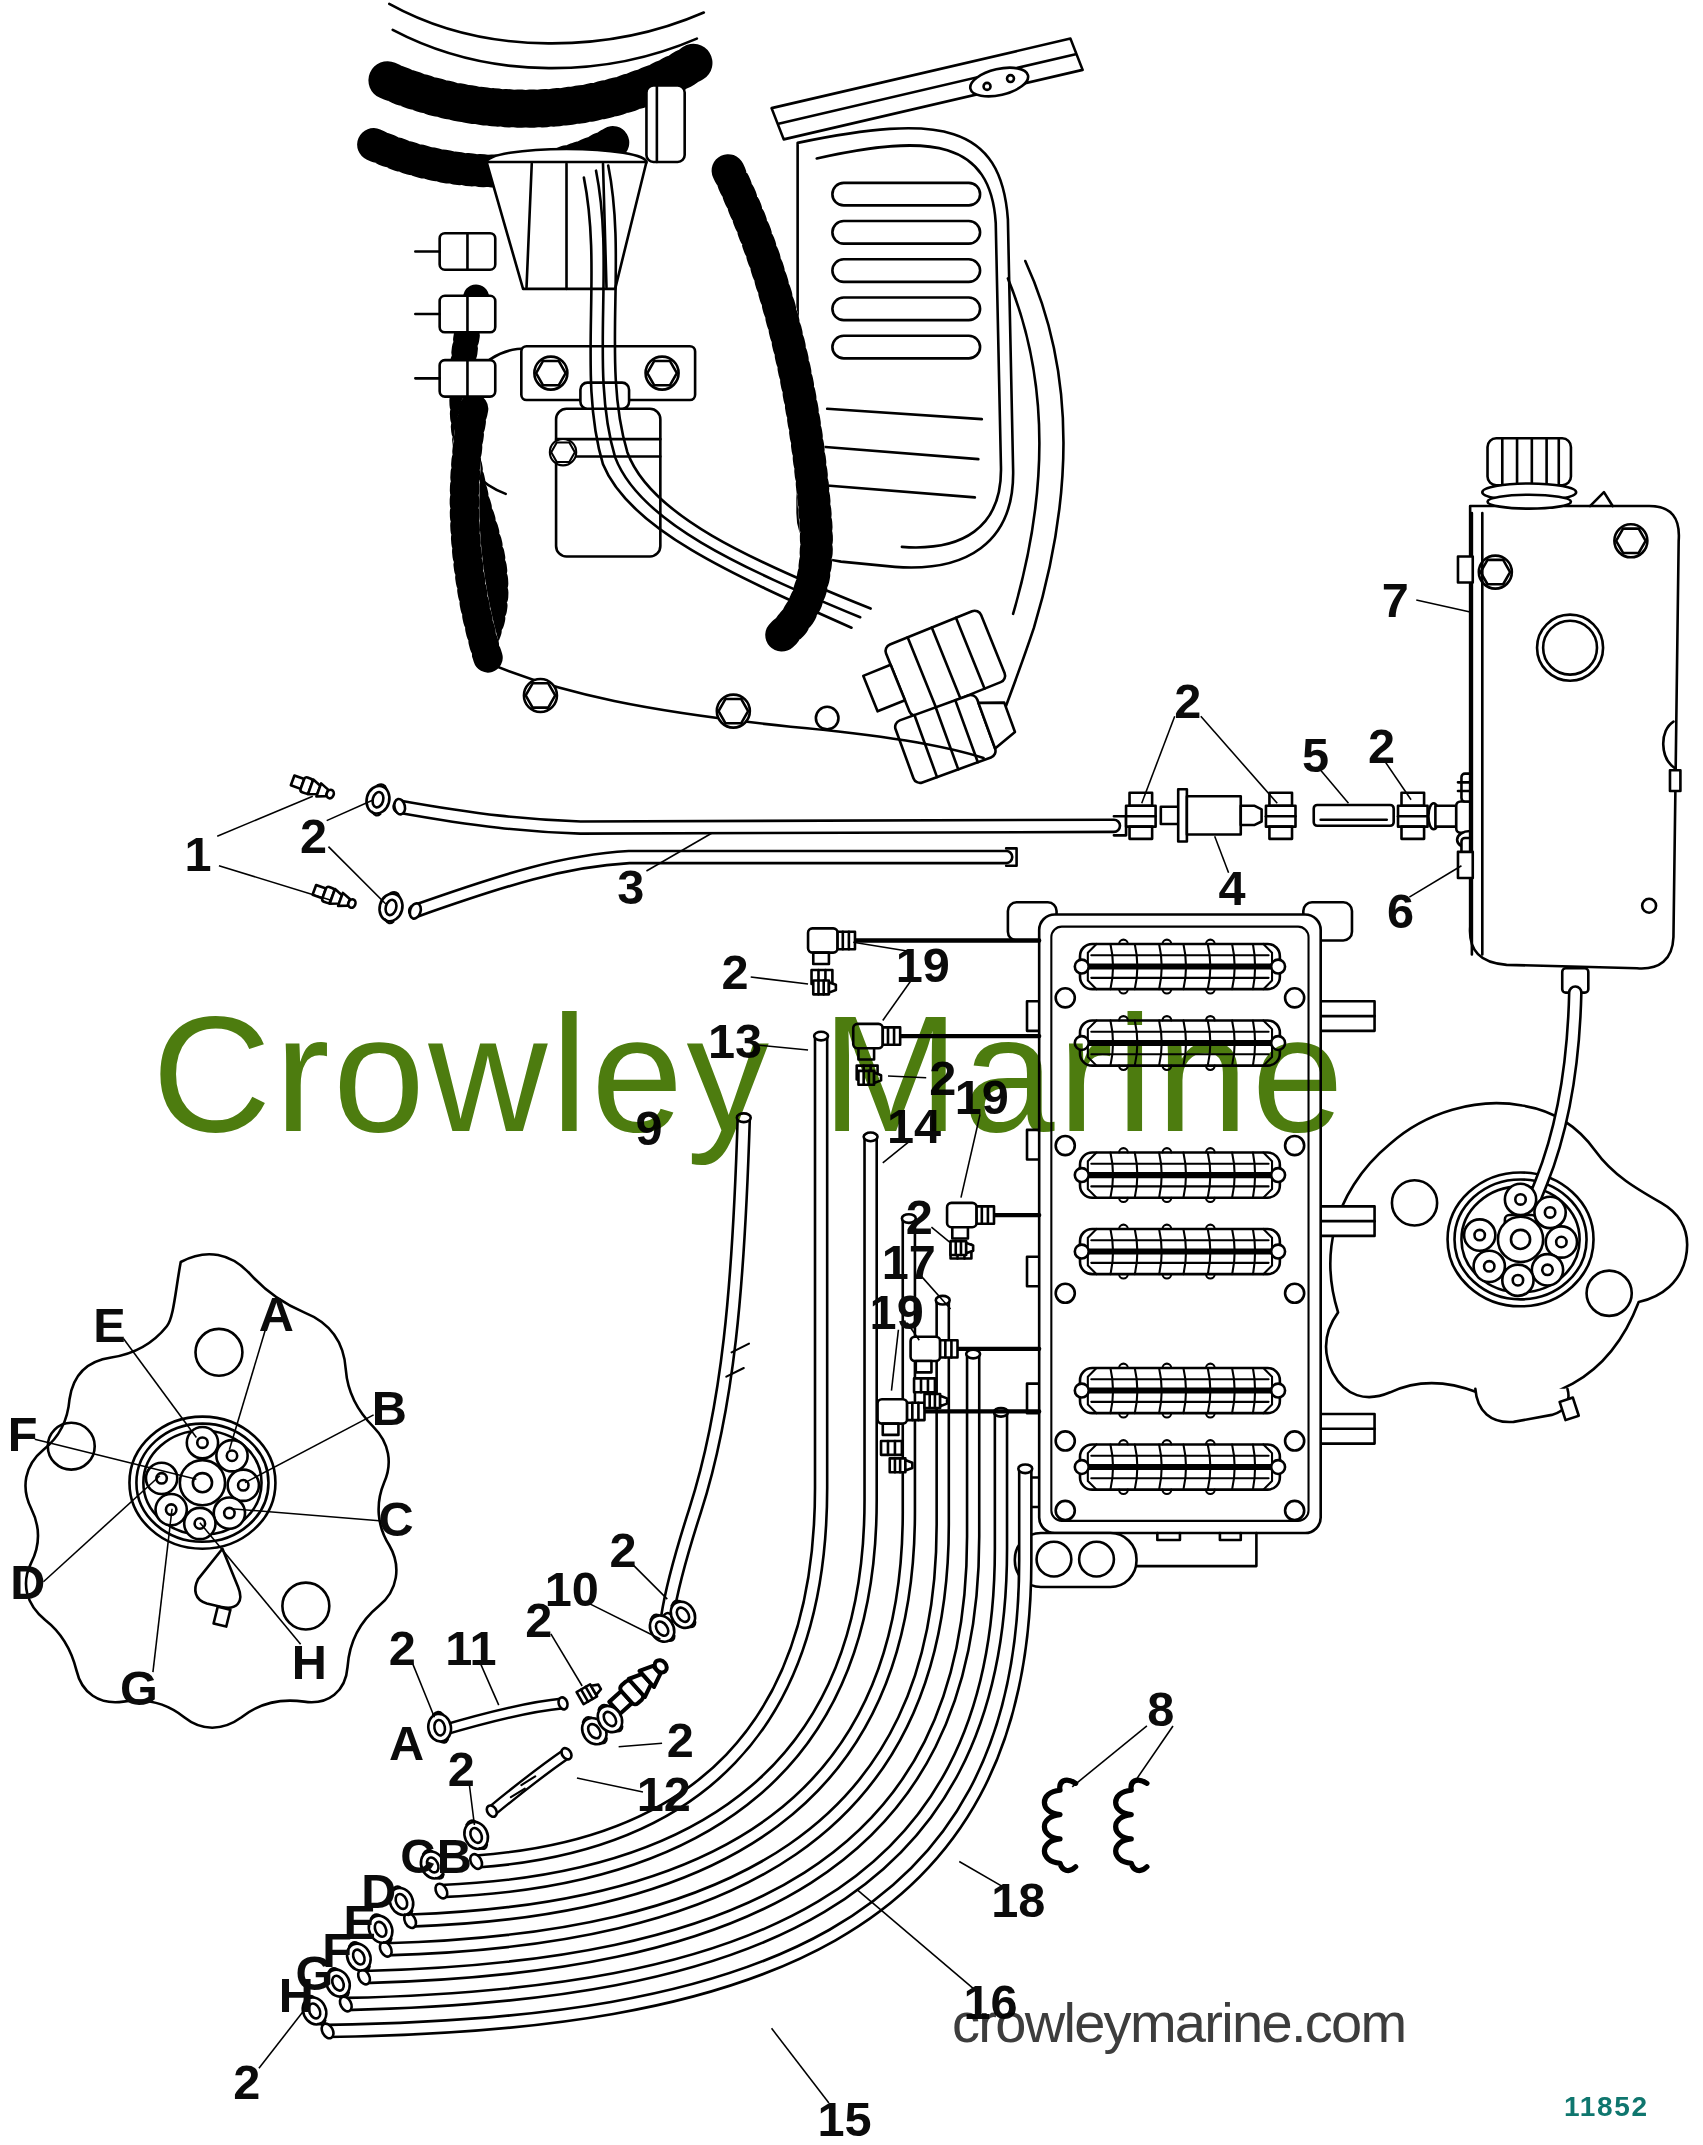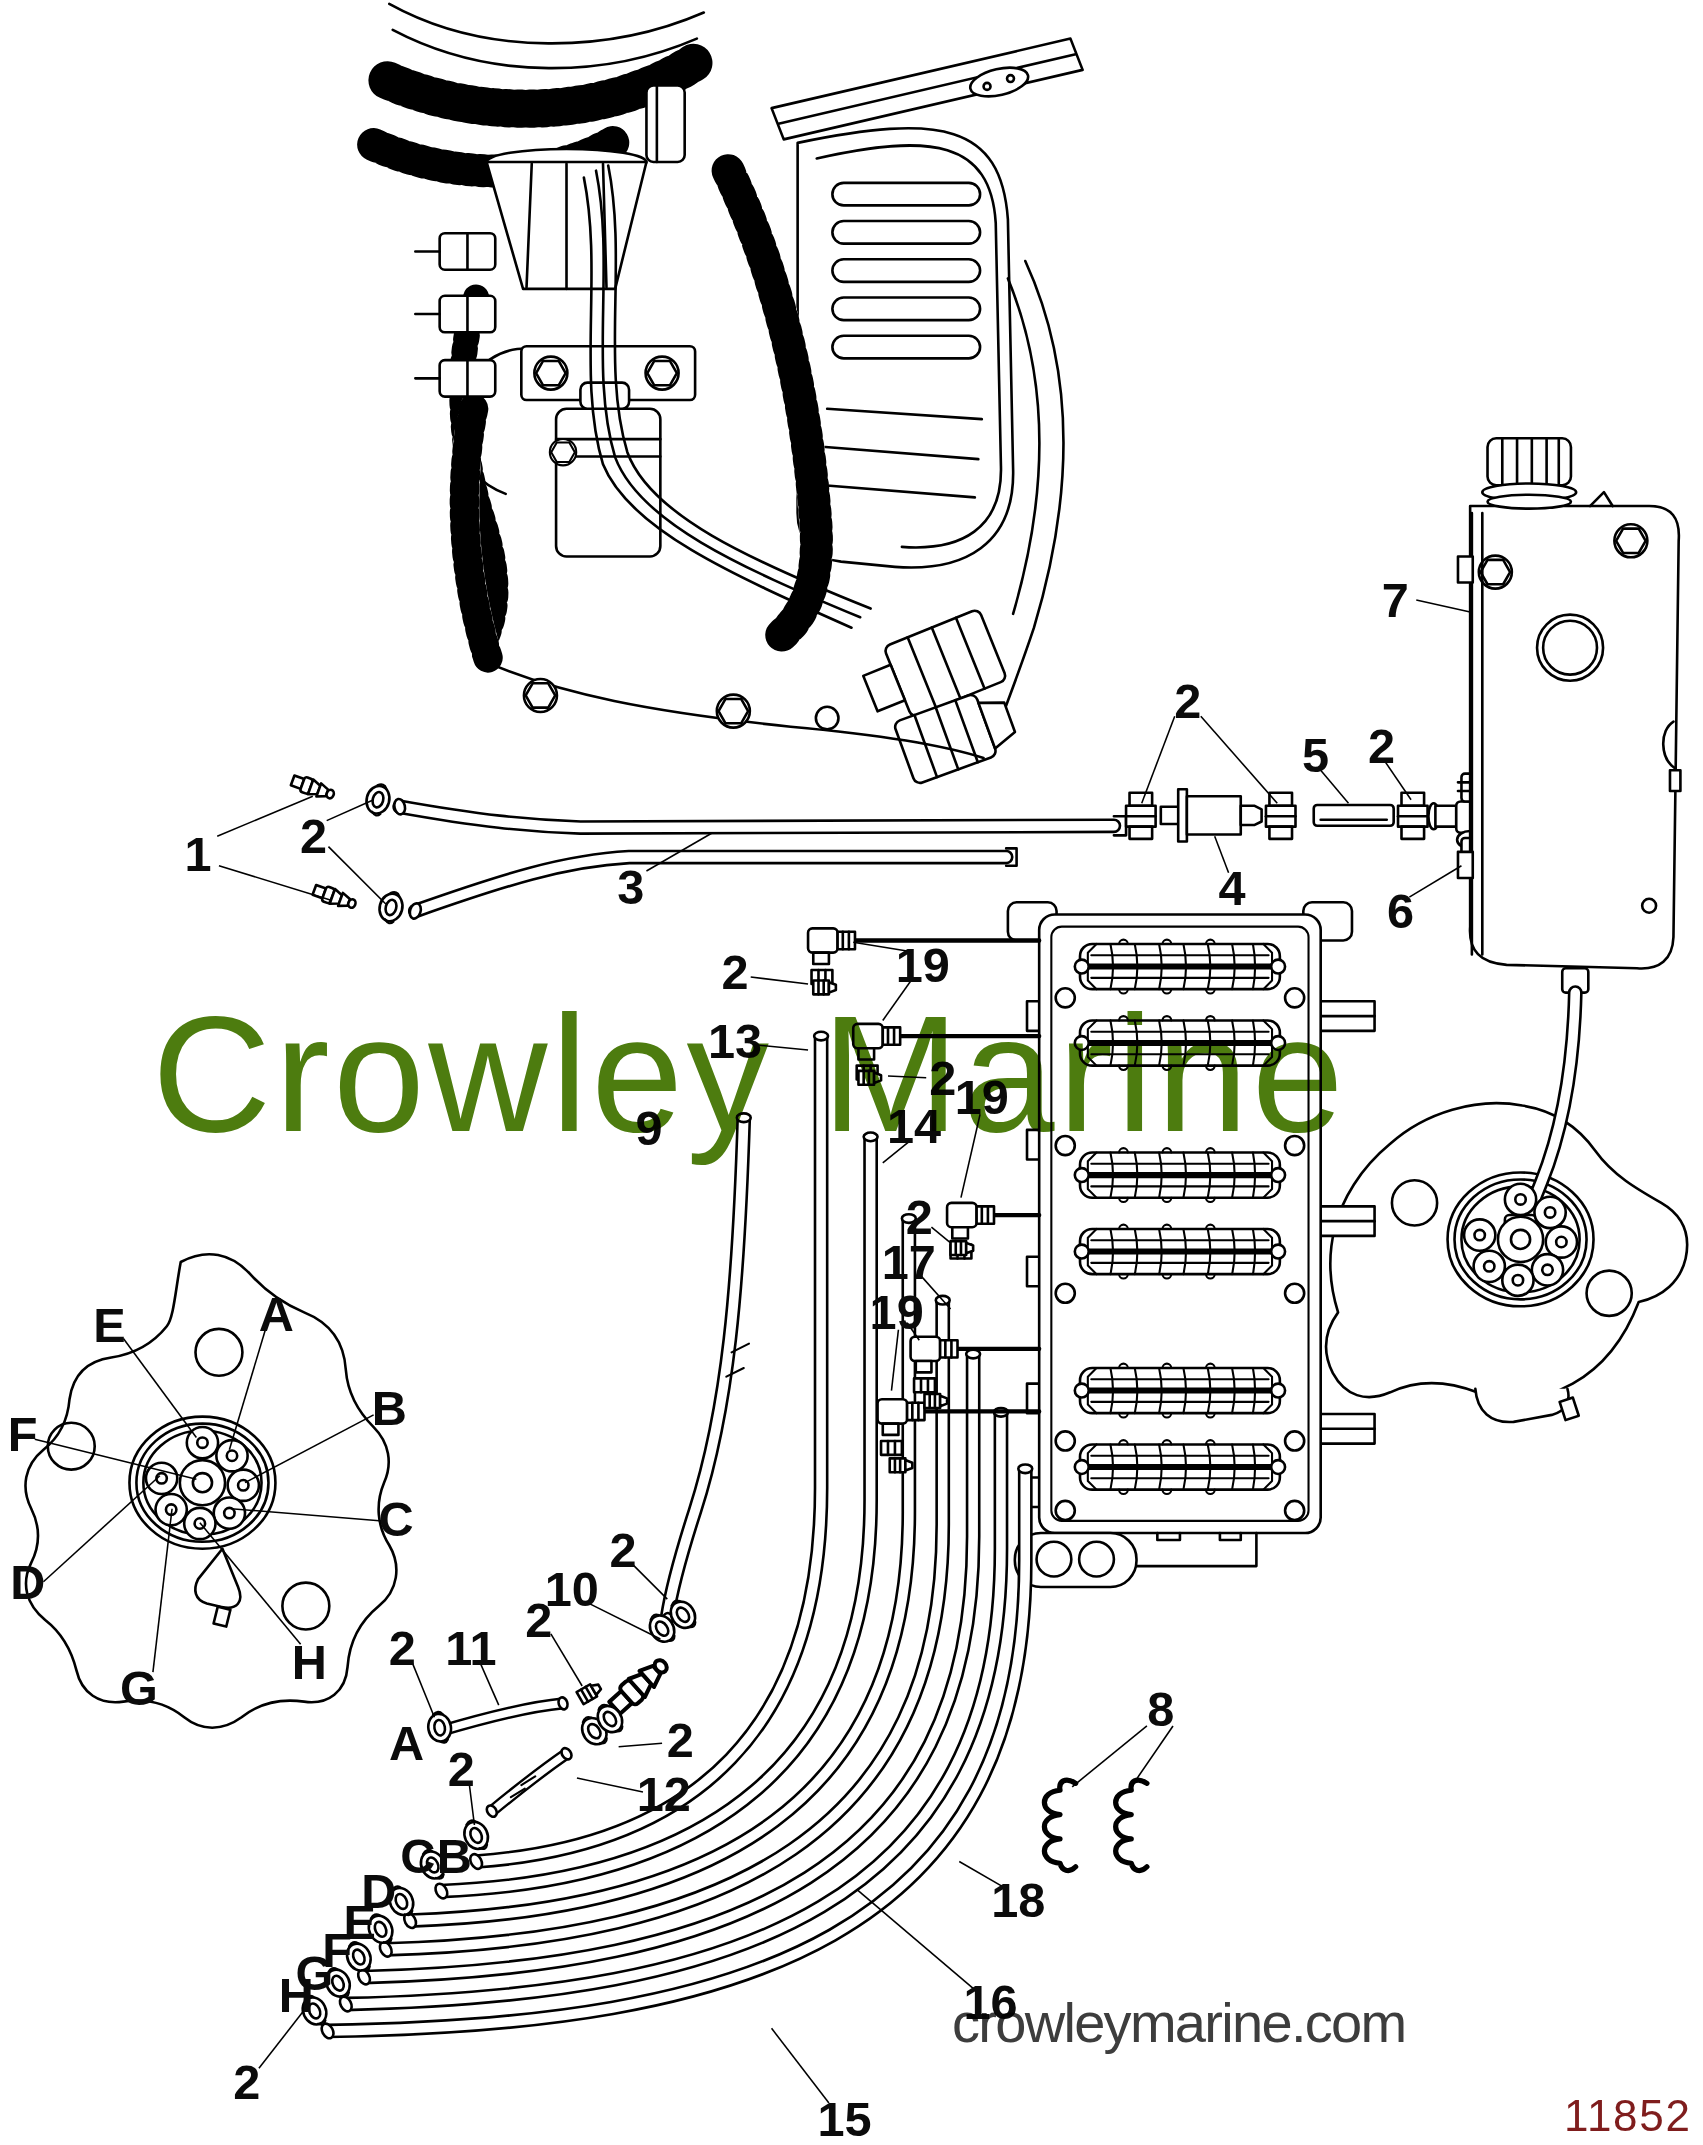--- a/index.html
+++ b/index.html
@@ -2,22 +2,22 @@
 <html style="font-size:14px"><head>
 <meta charset="utf-8">
 <style>
   html,body{margin:0;padding:0}
   body{width:1703px;height:2146px;position:relative;background:#fff;overflow:hidden;
        font-family:"Liberation Sans",sans-serif}
   #watermark{position:absolute;left:152px;top:980px;font-size:165px;letter-spacing:3.5px;
        color:#4d7c0f;white-space:nowrap;z-index:3;mix-blend-mode:multiply;pointer-events:none}
   #site{position:absolute;left:952px;top:1990px;font-size:56px;letter-spacing:-1.7px;
        color:#3d3d3d;white-space:nowrap;z-index:3;mix-blend-mode:multiply;pointer-events:none}
-  #docnum{position:absolute;left:1564px;top:2091px;font-size:44px;font-weight:normal;
-       letter-spacing:1.7px;color:#7f1d1d;z-index:4}
+  #docnum{position:absolute;left:1564px;top:2091px;font-size:28px;font-weight:bold;
+       letter-spacing:1.7px;color:#0f766e;z-index:4}
   svg#diagram{position:absolute;left:0;top:0;z-index:1}
   svg *{vector-effect:none}
   .ln{stroke:#000;fill:none;stroke-width:3;stroke-linecap:round;stroke-linejoin:round}
   .f{fill:#fff}
   .t2{stroke-width:2.4}
   .t5{stroke-width:5}
   .tube{stroke:#000;stroke-width:17;fill:none}
   .tubeI{stroke:#fff;stroke-width:11;fill:none}
   .tubeS{stroke:#000;stroke-width:14;fill:none}
   .tubeSI{stroke:#fff;stroke-width:8.5;fill:none}

